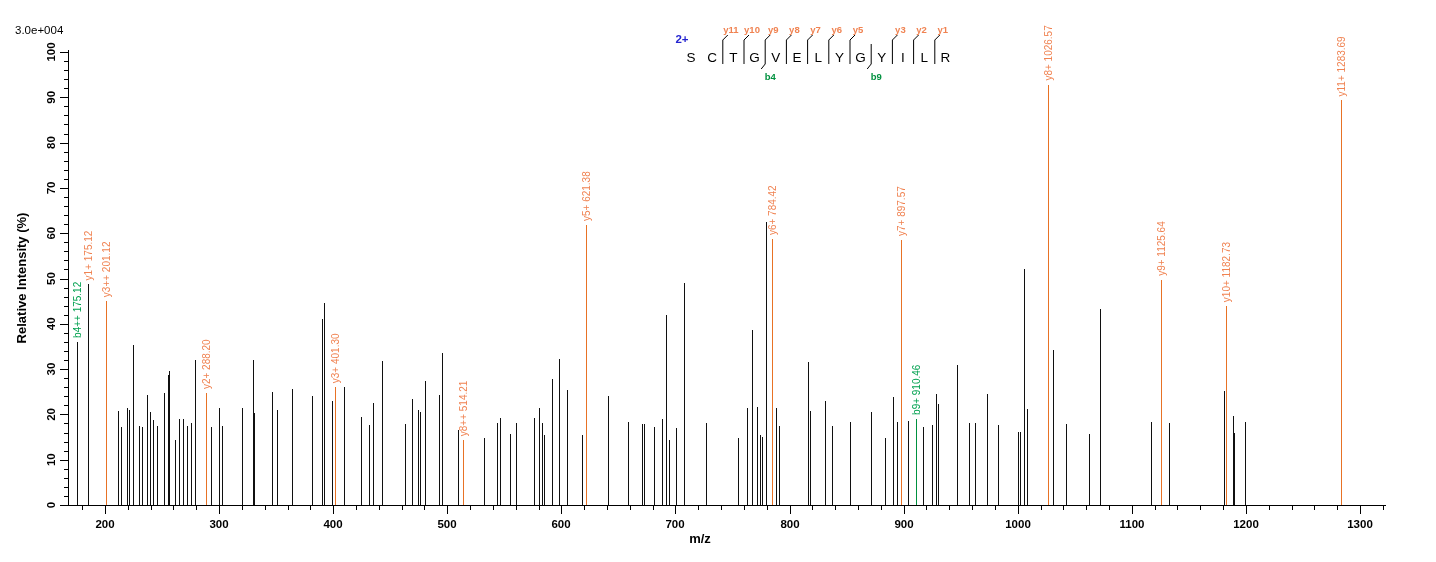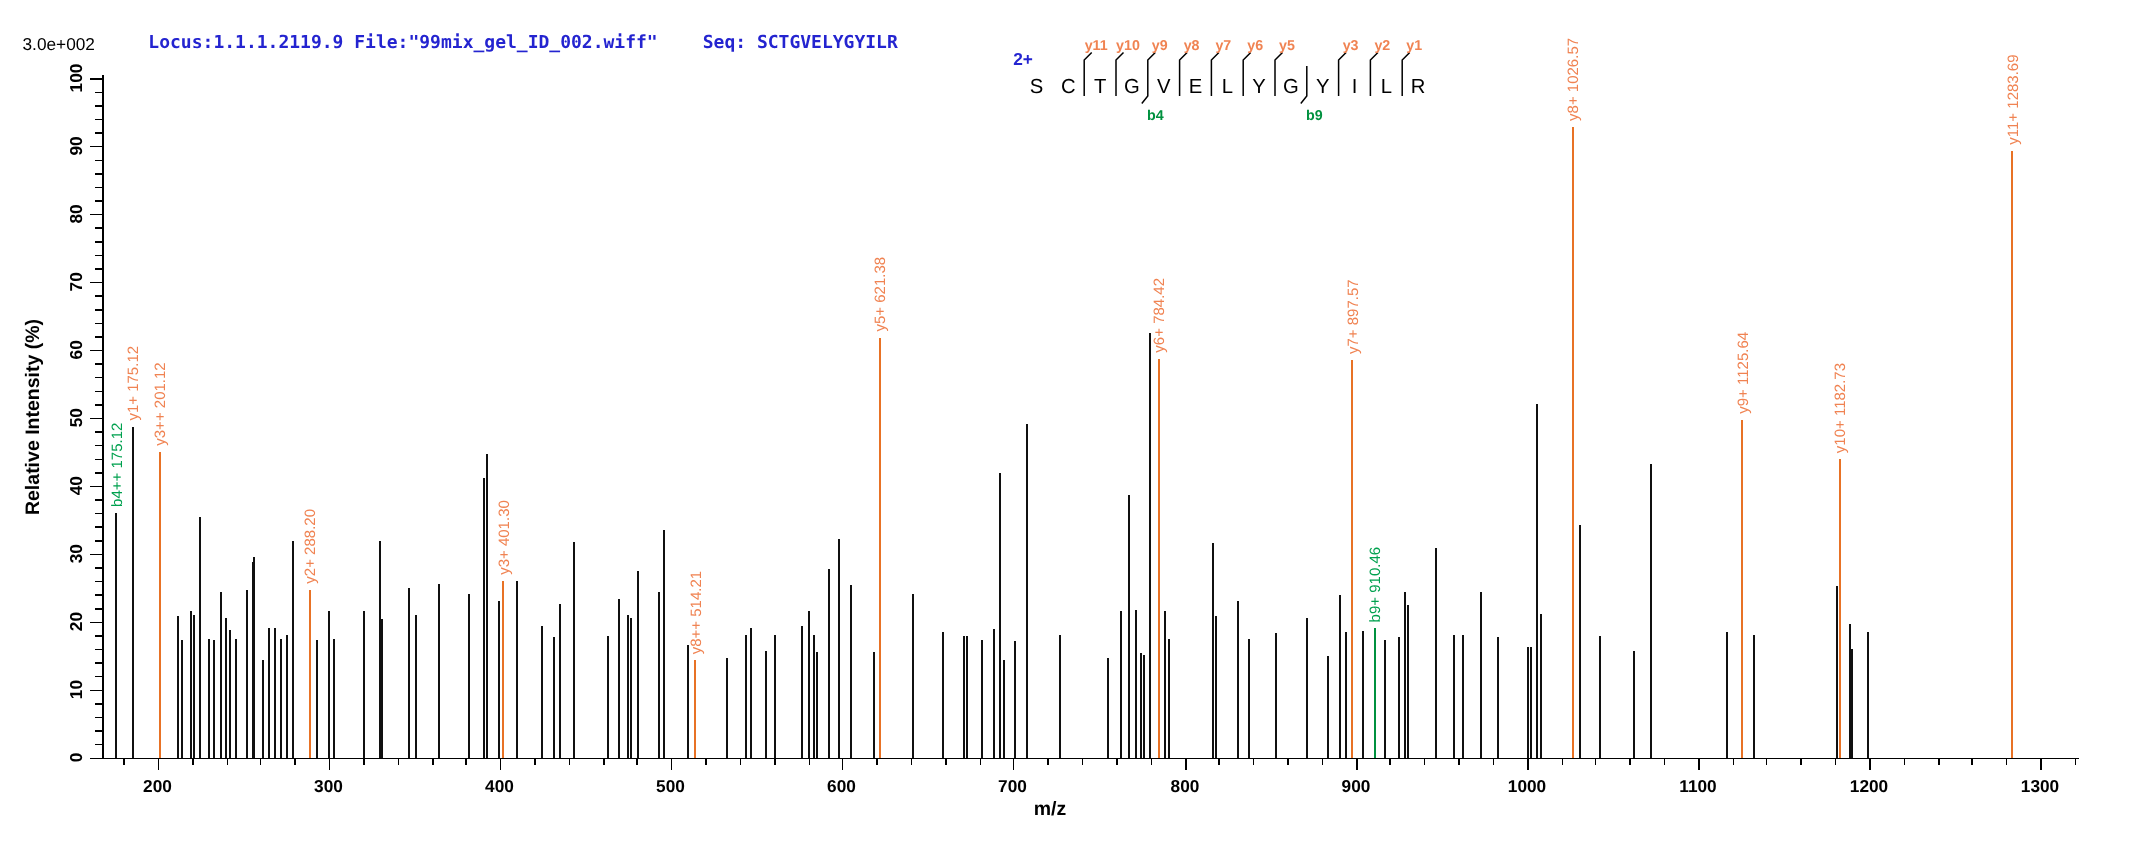--- a/index.html
+++ b/index.html
@@ -8,24 +8,21 @@
   .hdr{position:absolute;left:70px;top:7px;font-family:"DejaVu Sans Mono","Liberation Mono",monospace;
        font-size:12px;font-weight:bold;white-space:pre;}
   .hdr .seq-part{margin-left:30px;}
   .scale-note{position:absolute;left:15px;top:24px;font-size:11.5px;color:#000;}
   svg{position:absolute;left:0;top:0;font-family:"Liberation Sans",sans-serif;}
 </style>
 </head>
 <body>
 
 <div class="stage">
-  <div class="hdr" style="color: rgb(36, 36, 208);">
-    <span>Locus:1.1.1.2119.9 File:"99mix_gel_ID_002.wiff"</span><span class="seq-part">Seq: SCTGVELYGYILR</span>
-  </div>
-  <div class="scale-note">3.0e+002</div>
+  <div class="scale-note">3.0e+004</div>
   <svg width="1436" height="562" viewBox="0 0 1436 562">
       <line x1="68.5" y1="50" x2="68.5" y2="505.5" stroke="#000000" stroke-width="1" shape-rendering="crispEdges"></line>
       <line x1="68" y1="505.5" x2="1386" y2="505.5" stroke="#000000" stroke-width="1" shape-rendering="crispEdges"></line>
       <line x1="60" y1="505.5" x2="68" y2="505.5" stroke="#000000" stroke-width="1" shape-rendering="crispEdges"></line>
       <text transform="translate(54.5 505) rotate(-90)" text-anchor="middle" font-size="11.5" font-weight="bold" fill="#000">0</text>
       <line x1="63.5" y1="496.44" x2="68" y2="496.44" stroke="#000000" stroke-width="1" shape-rendering="crispEdges"></line>
       <line x1="63.5" y1="487.38" x2="68" y2="487.38" stroke="#000000" stroke-width="1" shape-rendering="crispEdges"></line>
       <line x1="63.5" y1="478.32" x2="68" y2="478.32" stroke="#000000" stroke-width="1" shape-rendering="crispEdges"></line>
       <line x1="63.5" y1="469.26" x2="68" y2="469.26" stroke="#000000" stroke-width="1" shape-rendering="crispEdges"></line>
       <line x1="60" y1="460.2" x2="68" y2="460.2" stroke="#000000" stroke-width="1" shape-rendering="crispEdges"></line>

